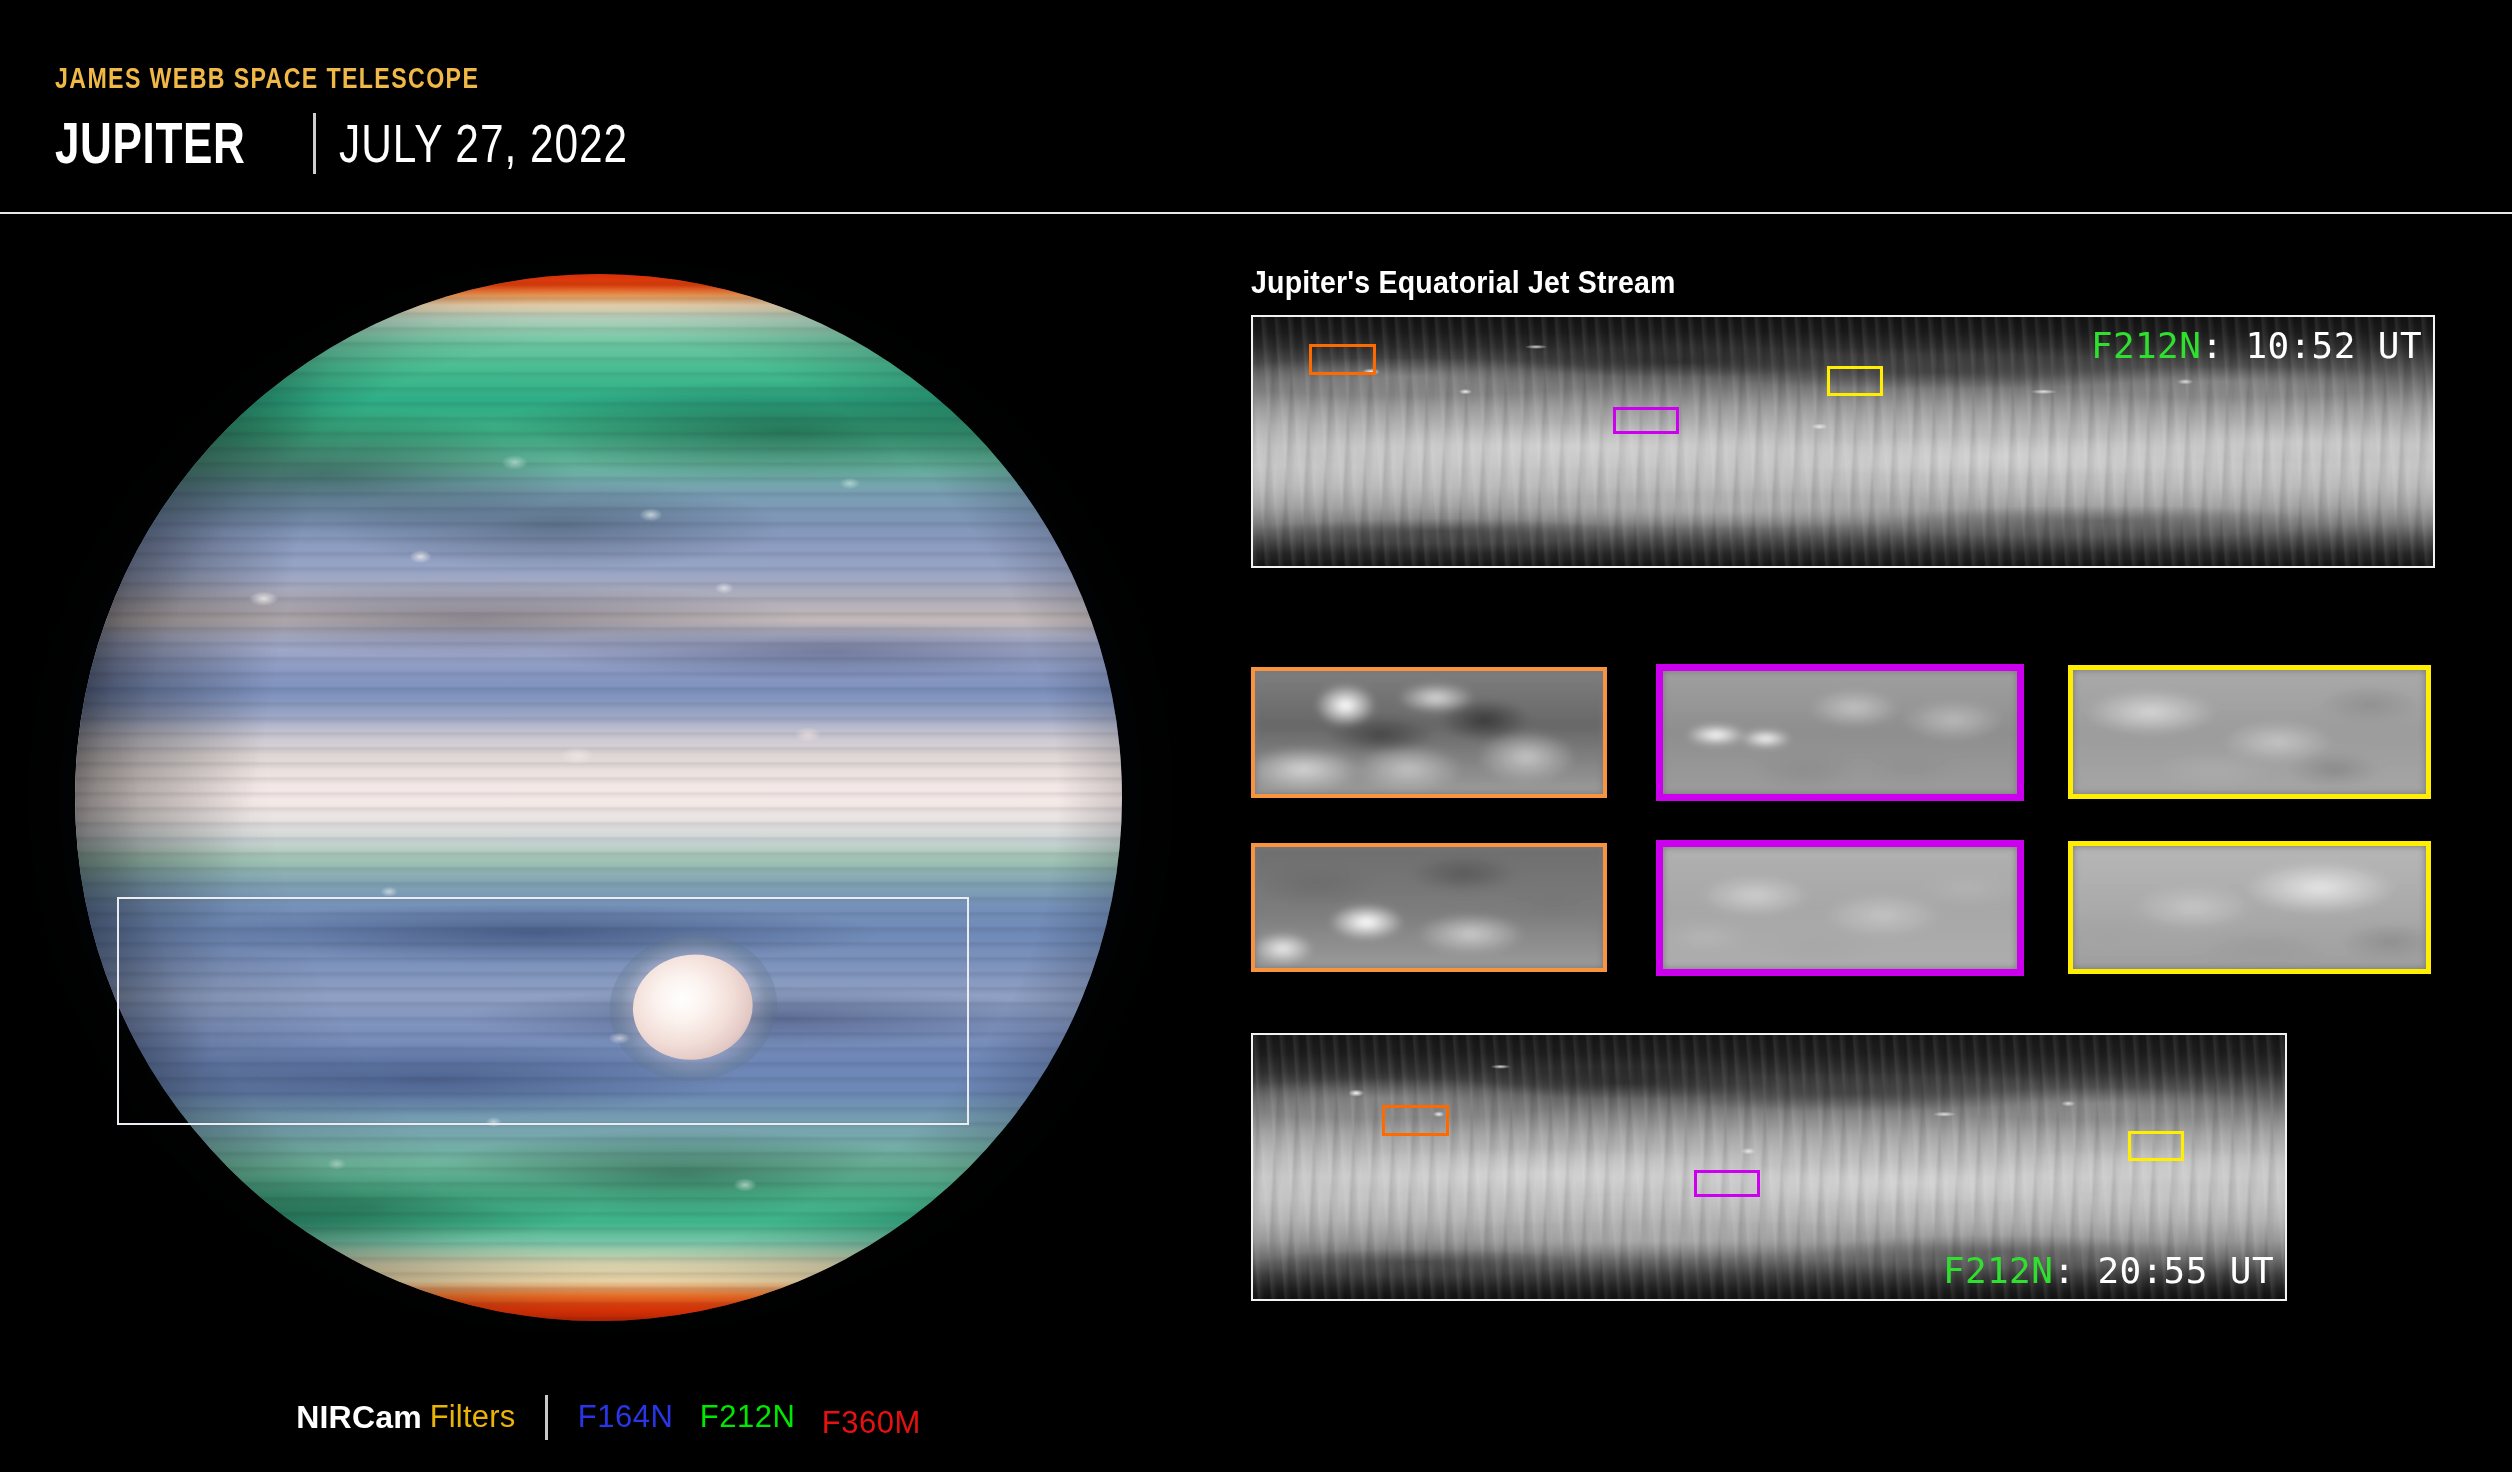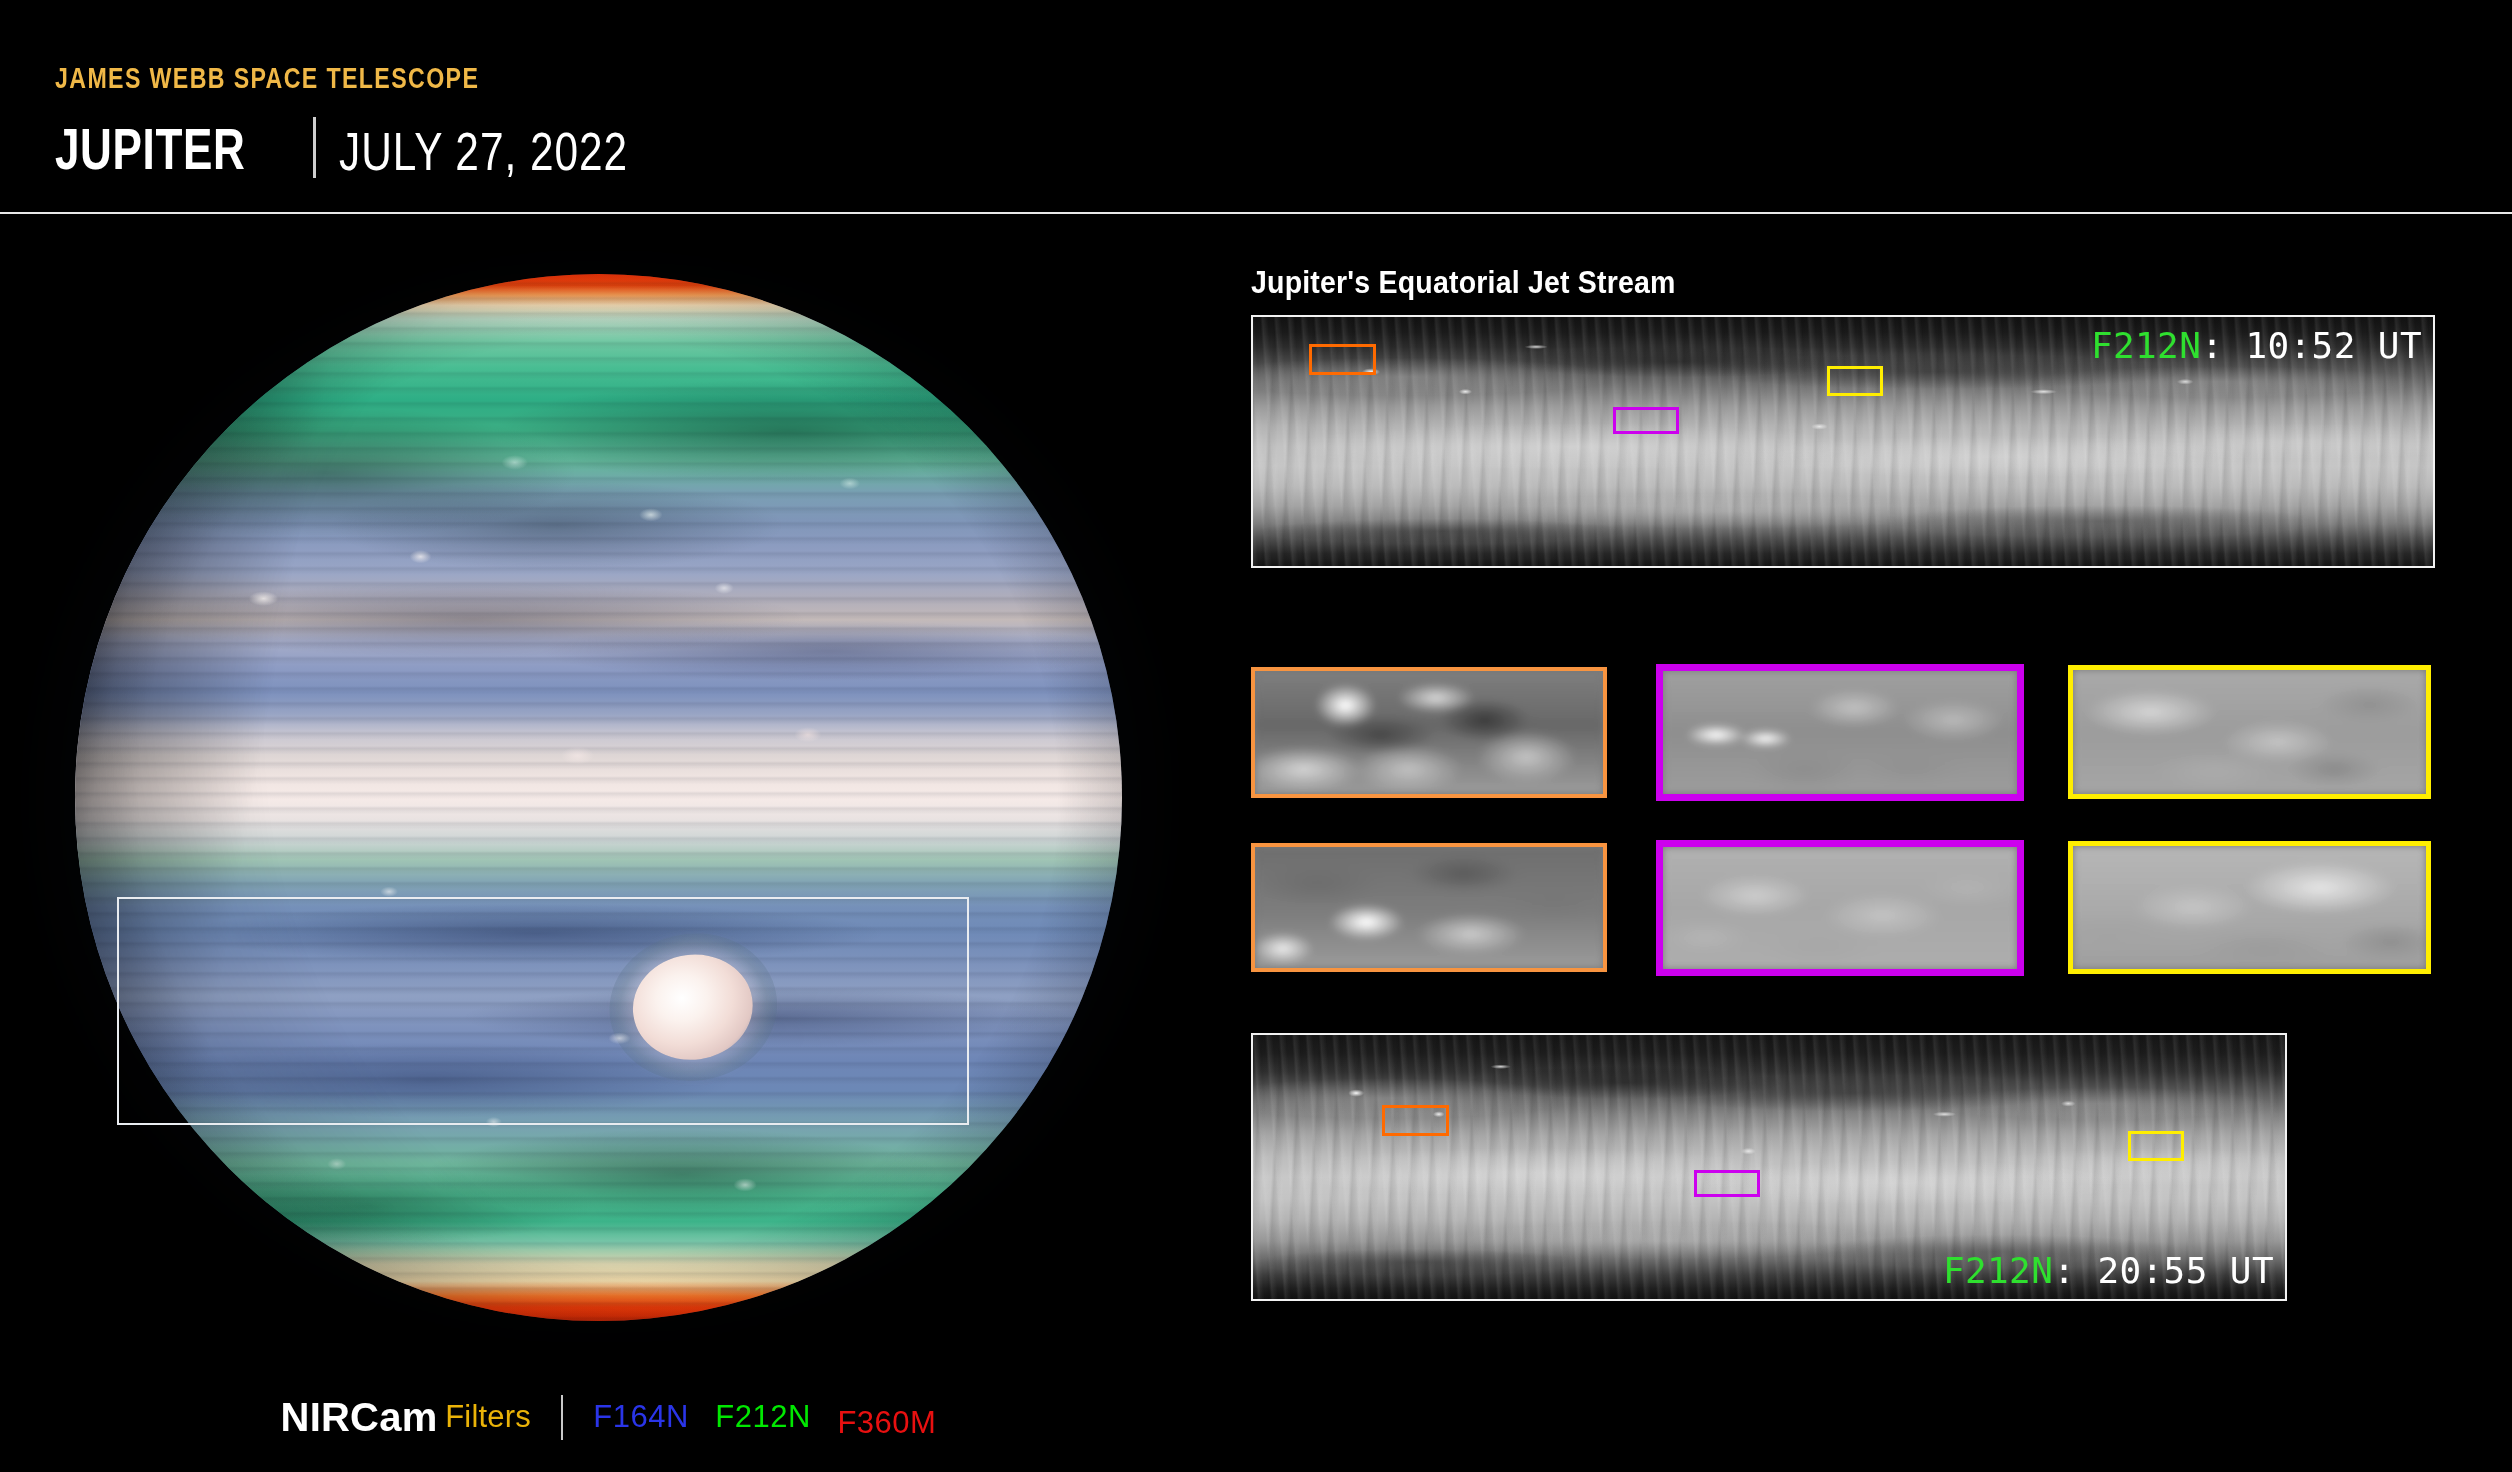--- a/index.html
+++ b/index.html
@@ -15,21 +15,21 @@
   
   .header { position: absolute; left: 0; top: 14px; width: 2512px; height: 200px; }
   .eyebrow {
     position: absolute; left: 55px; top: 48px;
     color: #f0b847;
     font-family: "Liberation Sans Narrow", "Liberation Sans", sans-serif;
     font-size: 29px; font-weight: 700; letter-spacing: 1.7px;
     transform: scaleX(0.80); transform-origin: left center;
     white-space: nowrap;
   }
-  .titlerow { position: absolute; left: 55px; top: 94px; height: 70px; display: flex; align-items: flex-end; }
+  .titlerow { position: absolute; left: 55px; top: 94px; height: 70px; display: flex; align-items: center; }
   .title-main {
     color: #ffffff;
     font-family: "Liberation Sans Narrow", "Liberation Sans", sans-serif;
     font-size: 58px; font-weight: 700; letter-spacing: 0.8px; line-height: 58px;
     transform: scaleX(0.76); transform-origin: left center;
     white-space: nowrap;
   }
   .title-sep { width: 2.3px; height: 61px; background: #cfcfcf; margin-left: 7.8px; margin-right: 23.4px; flex: 0 0 auto; }
   .title-date {
     color: #ffffff;
@@ -176,21 +176,21 @@
   
   .study-rect {
     position: absolute; left: 117px; top: 693px; width: 852px; height: 228px;
     border: 2.3px solid #e9ecf0;
     pointer-events: none;
   }
 
   
   .filters { position: absolute; left: 0; top: 1374px; width: 1217px; height: 86px; display: flex; align-items: center; justify-content: center; }
   .filters-inner { display: flex; align-items: center; }
-  .nircam-bold { color: #fff; font-size: 40px; font-weight: 700; letter-spacing: 0.2px; }
+  .nircam-bold { color: #fff; font-size: 32px; font-weight: 700; letter-spacing: 0.2px; }
   .nircam-reg  { color: #eab308; font-size: 31px; font-weight: 400; letter-spacing: 0.2px; margin-left: 7.8px; }
   .filters-sep { width: 2.3px; height: 45px; background: #c9c9c9; margin: 0 30px; }
   .fl { font-size: 31px; font-weight: 400; letter-spacing: 0.5px; margin-right: 26.5px; }
   .fl:last-child { margin-right: 0; margin-top: 12px; }
 
   
   .jet { position: absolute; left: 1251px; top: 265px; width: 1184px; height: 1069px; }
   .jet-title {
     position: absolute; left: 0px; top: 0px;
     color: #ffffff; font-size: 31px; font-weight: 700; letter-spacing: 0.2px;

